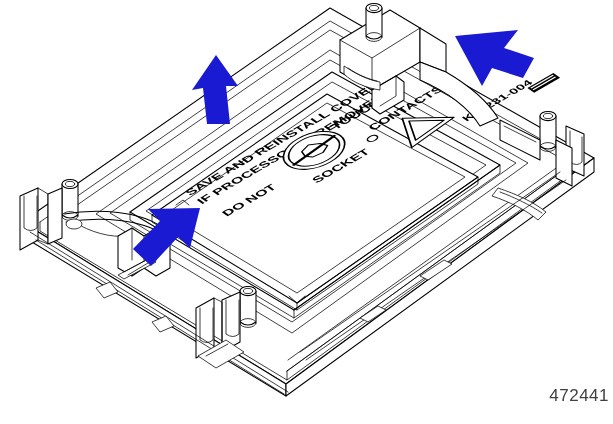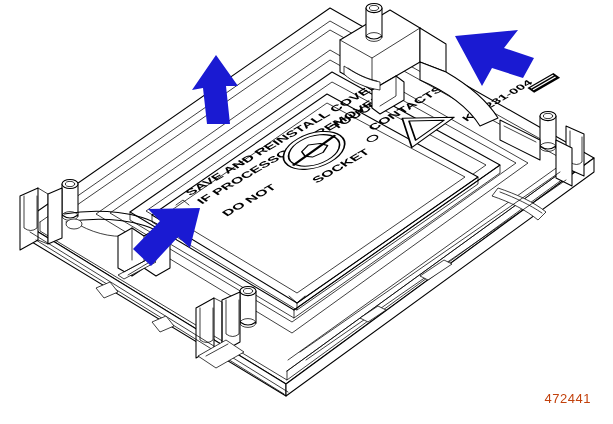--- a/index.html
+++ b/index.html
@@ -21,26 +21,26 @@
   #figure-svg {
     position: absolute;
     left: 0;
     top: 0;
     width: 613px;
     height: 424px;
     display: block;
   }
   .fig-number {
     position: absolute;
-    right: 22px;
+    right: 4px;
     bottom: 18px;
     font-family: "Liberation Sans", sans-serif;
-    font-size: 13px;
+    font-size: 17px;
     letter-spacing: 0.5px;
-    color: #c2410c;
+    color: #404040;
     white-space: nowrap;
   }
   
   .ln {
     fill: none;
     stroke: #000000;
     stroke-width: 1.05;
     stroke-linejoin: round;
     stroke-linecap: round;
   }

